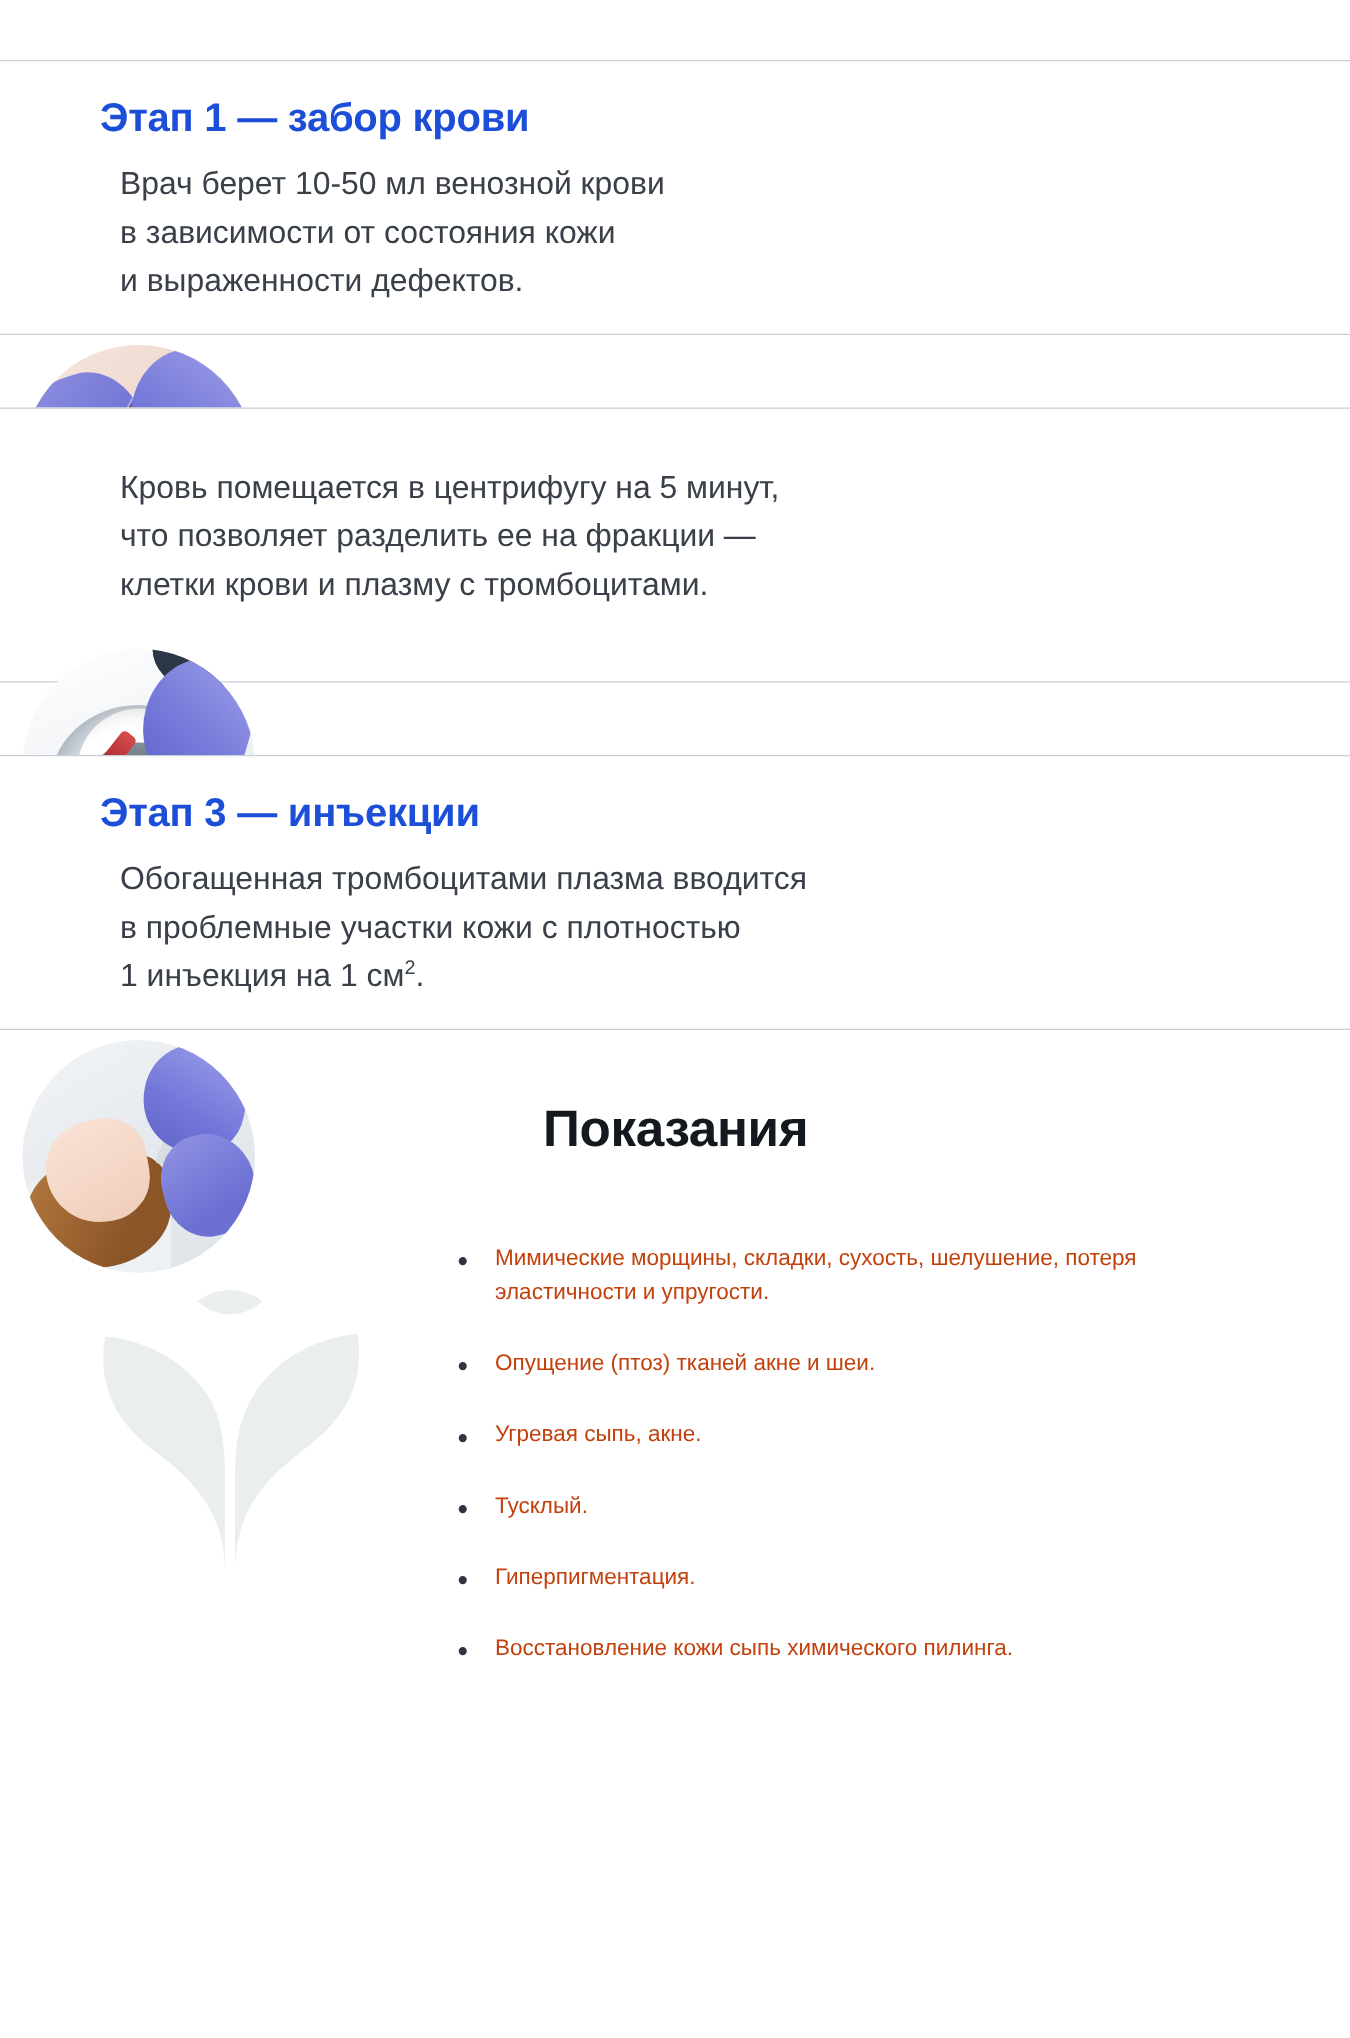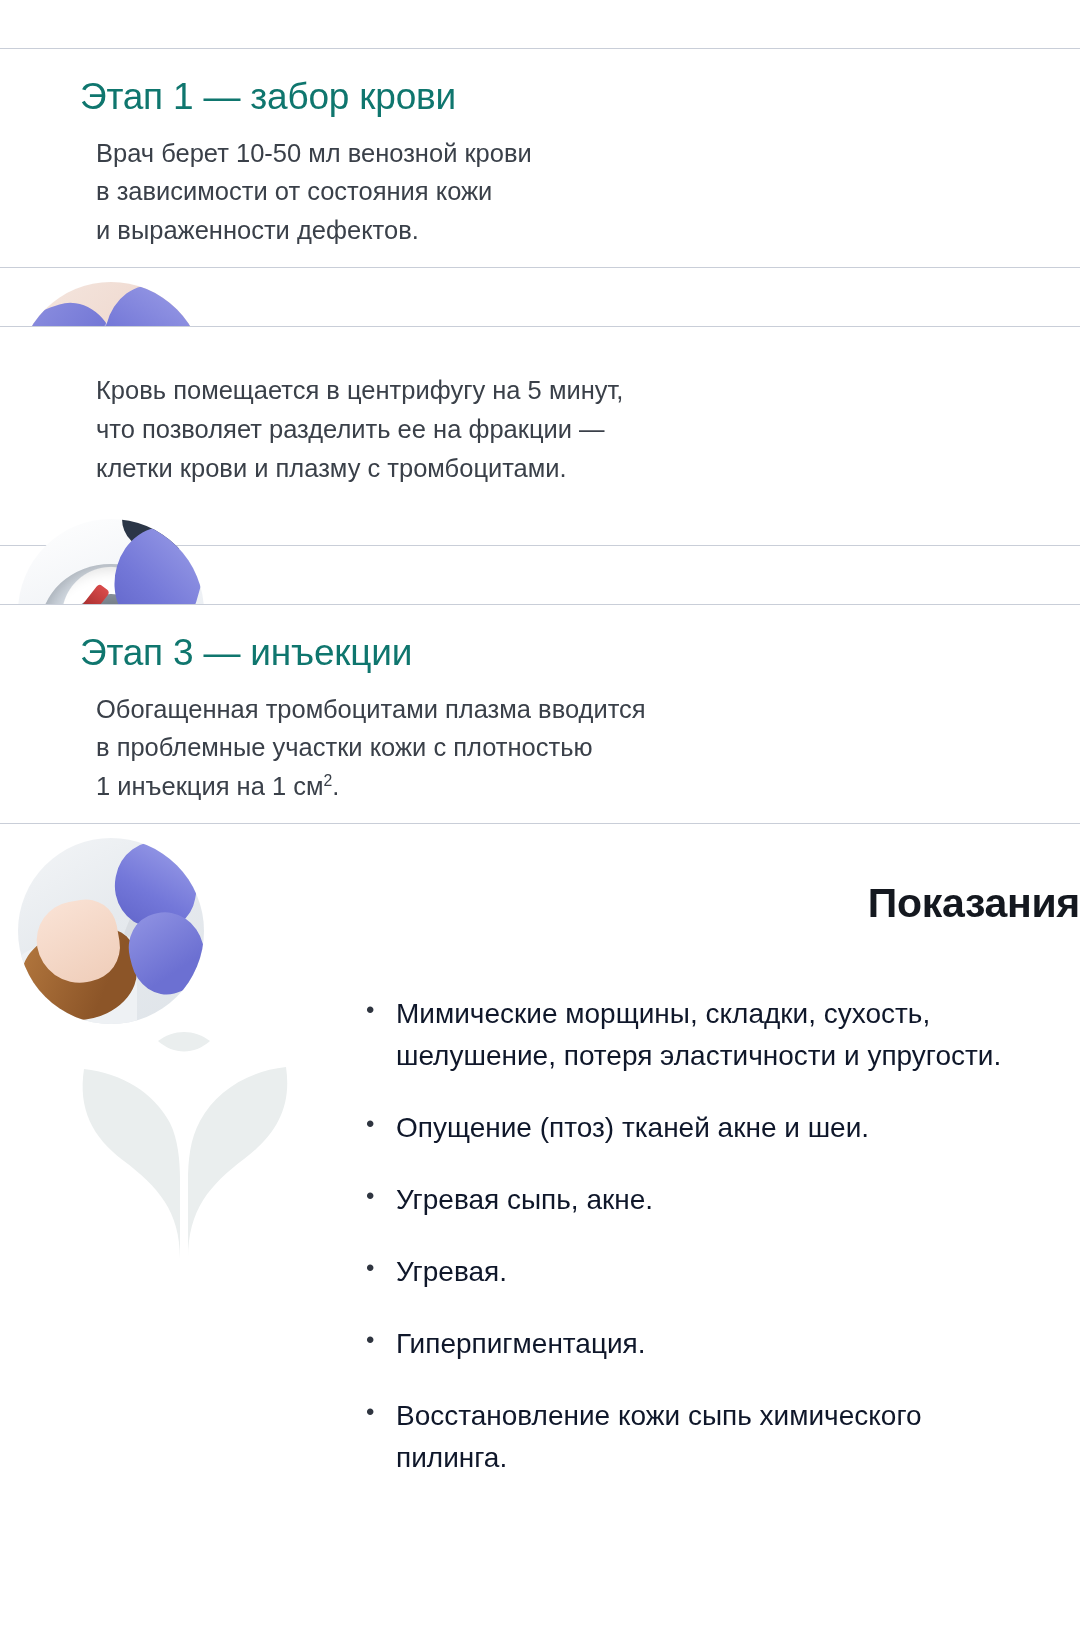--- a/index.html
+++ b/index.html
@@ -35,24 +35,24 @@
     border-top: 1px solid #c9ced8;
     border-bottom: 1px solid #c9ced8;
     height: 220px;
     box-sizing: border-box;
     padding: 28px 0 0 80px;
     margin-bottom: 58px;
     background: #ffffff;
   }
 
   .step-title {
-    font-size: 37px;
-    font-weight: normal;
+    font-size: 32px;
+    font-weight: bold;
     letter-spacing: -0.2px;
-    color: #0f766e;
+    color: #1d4ed8;
     margin: 0 0 16px 0;
     line-height: 1.1;
   }
 
   .step-text {
     font-size: 25.5px;
     line-height: 1.52;
     color: #3a4049;
     max-width: 700px;
     white-space: pre-line;
@@ -239,21 +239,21 @@
 
   
   .indications {
     position: absolute;
     top: 880px;
     left: 0;
     width: 1080px;
   }
 
   .section-title {
-    text-align: right;
+    text-align: center;
     font-size: 41px;
     font-weight: bold;
     color: #14181f;
     margin: 0 0 66px 1px;
     letter-spacing: -0.3px;
   }
 
   .ind-body {
     position: relative;
     padding-left: 360px;
@@ -270,23 +270,23 @@
   }
 
   .ind-list {
     list-style: none;
     margin: 0;
     padding: 0;
   }
   .ind-list li {
     position: relative;
     padding-left: 36px;
-    font-size: 28px;
+    font-size: 18px;
     line-height: 1.5;
-    color: #0f172a;
+    color: #c2410c;
     margin-bottom: 30px;
     max-width: 640px;
   }
   .ind-list li::before {
     content: "•";
     position: absolute;
     left: 6px;
     top: -1px;
     font-size: 24px;
     color: #2f3540;
@@ -351,20 +351,20 @@
       <svg class="leaf-watermark" viewBox="0 0 240 250" aria-hidden="true">
         <path d="M118 248 C118 200 96 176 62 150 C30 126 16 98 22 58 C60 62 92 82 108 112 C116 128 118 150 118 168 Z" fill="#eaeeee"></path>
         <path d="M126 248 C126 198 148 174 182 148 C214 124 230 96 224 56 C186 60 154 80 138 110 C128 128 126 150 126 170 Z" fill="#eaeeee"></path>
         <path d="M96 30 C112 18 132 18 148 30 C132 44 112 44 96 30 Z" fill="#eaeeee"></path>
       </svg>
 
       <ul class="ind-list">
         <li>Мимические морщины, складки, сухость, шелушение, потеря эластичности и упругости.</li>
         <li>Опущение (птоз) тканей акне и шеи.</li>
         <li>Угревая сыпь, акне.</li>
-        <li>Угревая.</li>
+        <li>Тусклый.</li>
         <li>Гиперпигментация.</li>
         <li>Восстановление кожи сыпь химического пилинга.</li>
       </ul>
     </div>
   </section>
 
 </div>
 
 </body></html>

